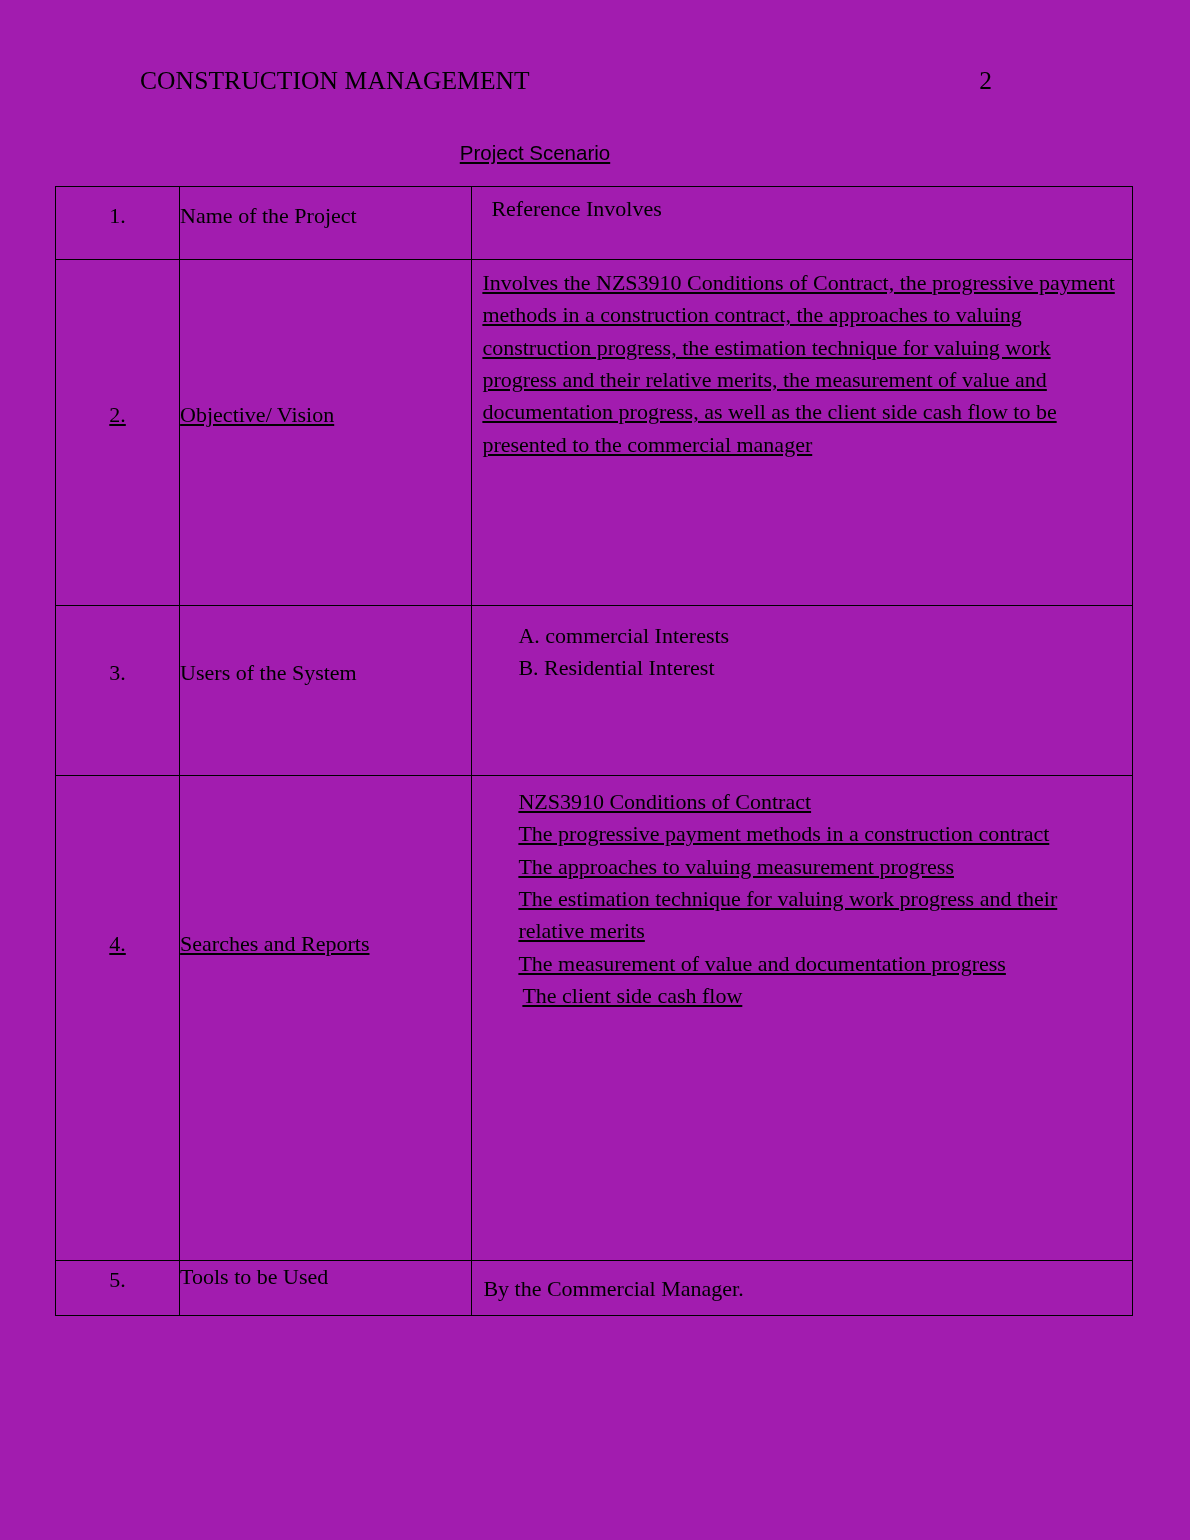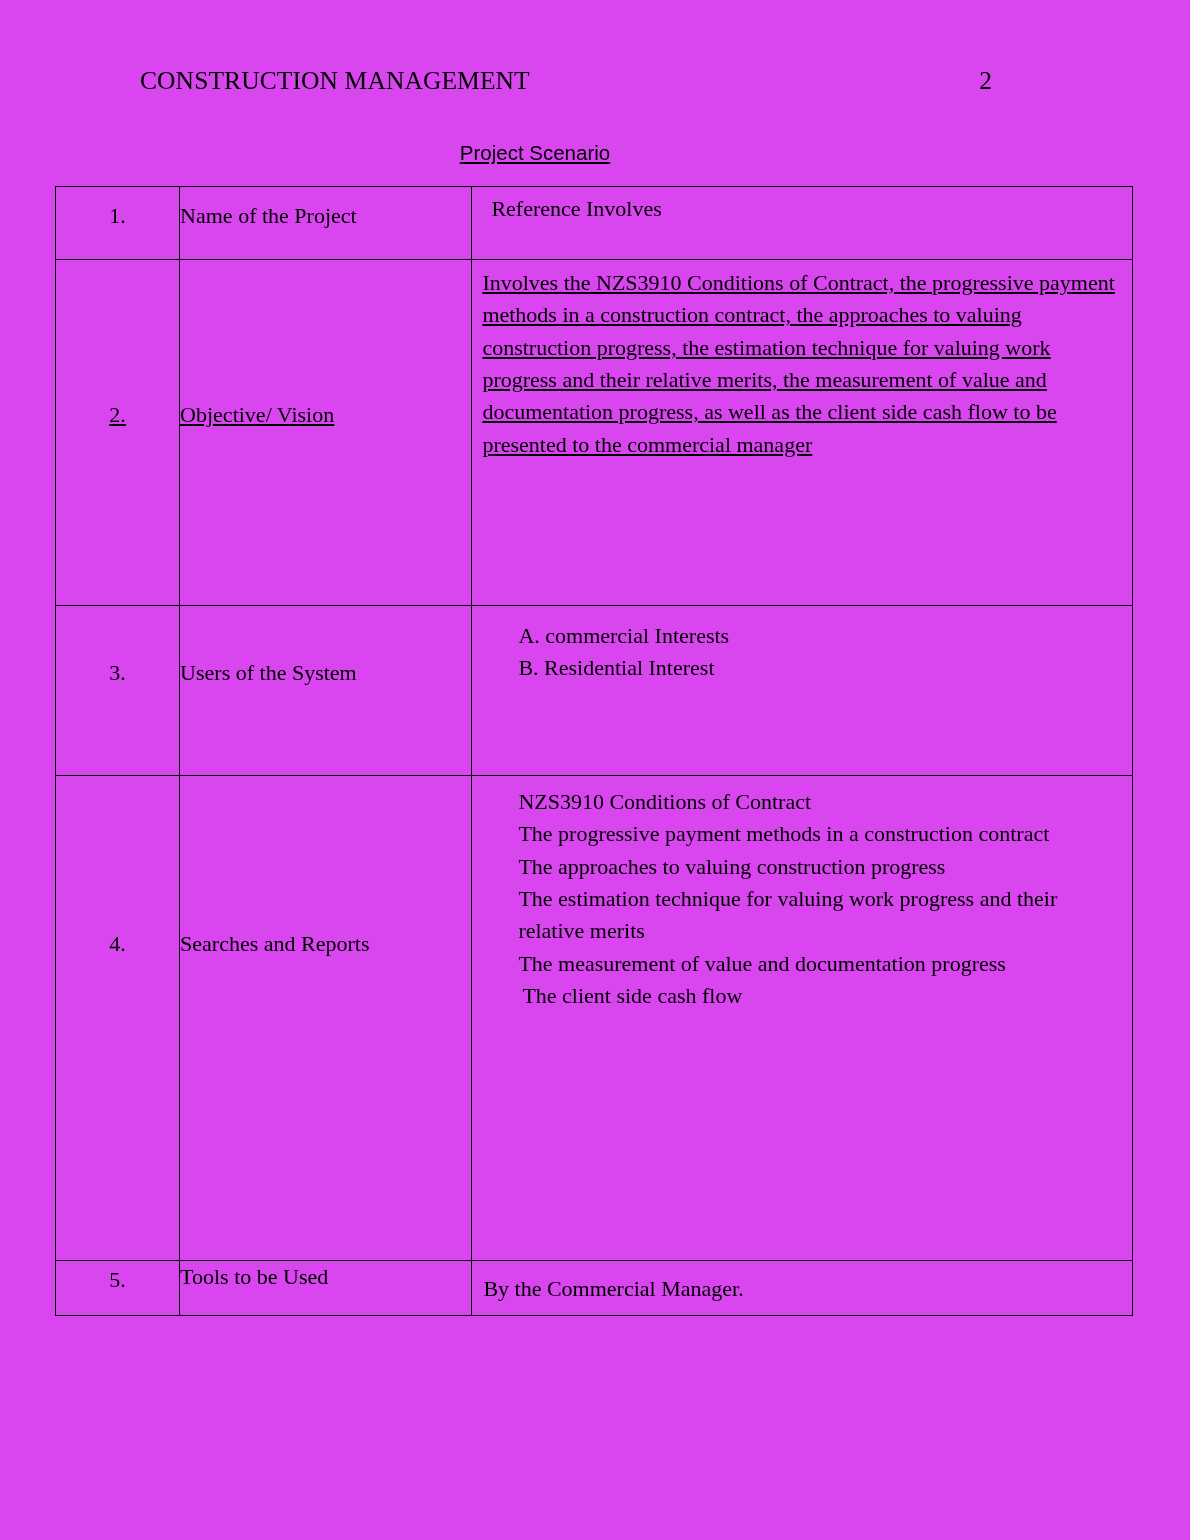--- a/index.html
+++ b/index.html
@@ -12,21 +12,21 @@
     height: 1540px;
     position: relative;
     font-family: "Liberation Serif", "DejaVu Serif", serif;
     color: #000000;
     overflow: hidden;
   }
 
   .page {
     position: absolute;
     inset: 0;
-    background: #d946ef;
+    background: #a21caf;
   }
 
   
   .doc-header {
     position: absolute;
     left: 140px;
     top: 66px;
     width: 910px;
     height: 34px;
     display: flex;
@@ -84,21 +84,21 @@
   }
   .body-cell {
     font-size: 22px;
     line-height: 1.47;
   }
 
   
   .r1 td { height: 56px; }
   .r2 td { height: 203px; text-decoration: underline; }
   .r3 td { height: 115px; }
-  .r4 td { height: 329px; }
+  .r4 td { height: 329px; text-decoration: underline; }
   .r5 td { height: 42px; }
 
   .r1 .num-cell   { padding-top: 16px; }
   .r1 .label-cell { padding-top: 16px; }
   .r1 .body-cell  { padding-top: 6px; padding-left: 19px; }
 
   .r2 .num-cell   { padding-top: 142px; }
   .r2 .label-cell { padding-top: 142px; }
   .r2 .body-cell  { padding-top: 7px; padding-left: 10px; padding-right: 8px; }
 
@@ -170,21 +170,21 @@
           <p class="user-line">B. Residential Interest</p>
         </td>
       </tr>
 
       <tr class="r4">
         <td class="num-cell">4.</td>
         <td class="label-cell">Searches and Reports</td>
         <td class="body-cell">
           <p class="report-line">NZS3910 Conditions of Contract</p>
           <p class="report-line">The progressive payment methods in a construction contract</p>
-          <p class="report-line">The approaches to valuing construction progress</p>
+          <p class="report-line">The approaches to valuing measurement progress</p>
           <p class="report-line">The estimation technique for valuing work progress and their relative merits</p>
           <p class="report-line">The measurement of value and documentation progress</p>
           <p class="report-line indent-extra">The client side cash flow</p>
         </td>
       </tr>
 
       <tr class="r5">
         <td class="num-cell">5.</td>
         <td class="label-cell">Tools to be Used</td>
         <td class="body-cell">By the Commercial Manager.</td>

